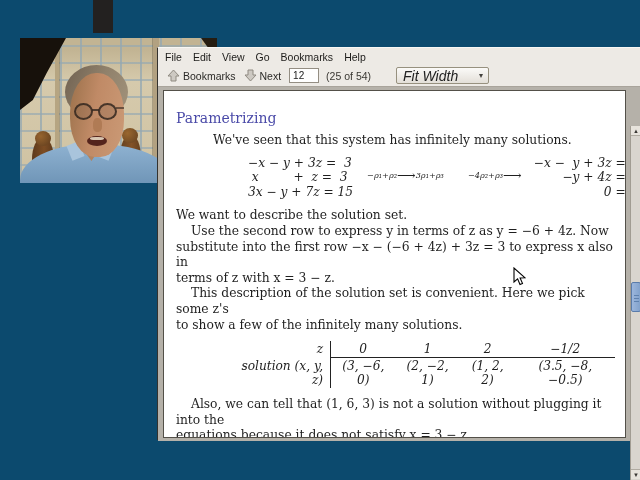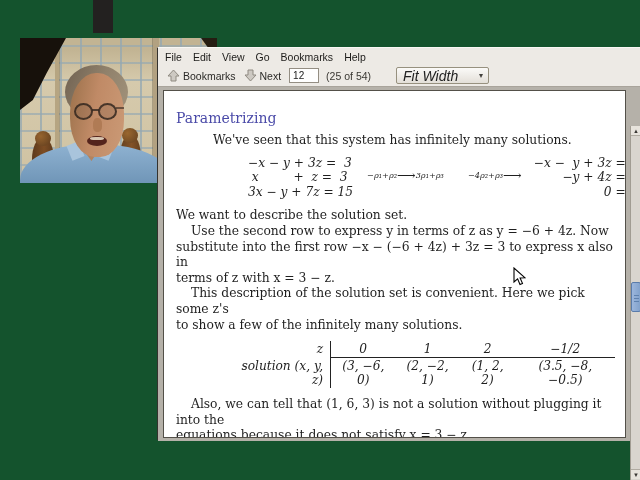--- a/index.html
+++ b/index.html
@@ -1,18 +1,18 @@
 <!DOCTYPE html>
 <html><head>
 <meta charset="utf-8">
 <style>
   * { margin:0; padding:0; box-sizing:border-box; }
   html,body { width:640px; height:480px; background:#000; overflow:hidden;
               font-family:"Liberation Sans", sans-serif; }
-  #stage { position:relative; width:640px; height:480px; background:#14532d; }
+  #stage { position:relative; width:640px; height:480px; background:#0c4a6e; }
 
   
   #webcam { position:absolute; left:20px; top:38px; width:197px; height:145px;
             background:#cabd9d; overflow:hidden; z-index:1; }
   .lattice { position:absolute; inset:0;
     background-image:
       repeating-linear-gradient(90deg, rgba(148,168,178,.75) 0 2px, transparent 2px 20px),
       repeating-linear-gradient(0deg,  rgba(148,168,178,.65) 0 2px, transparent 2px 17px),
       linear-gradient(180deg,#c2b493 0 8%, #d6caac 30%, #cfc2a2 100%); }
   .post-left  { position:absolute; left:35px; top:0; width:4px; height:100%; background:#b6a582; box-shadow:1px 0 0 rgba(90,80,60,.35); }

